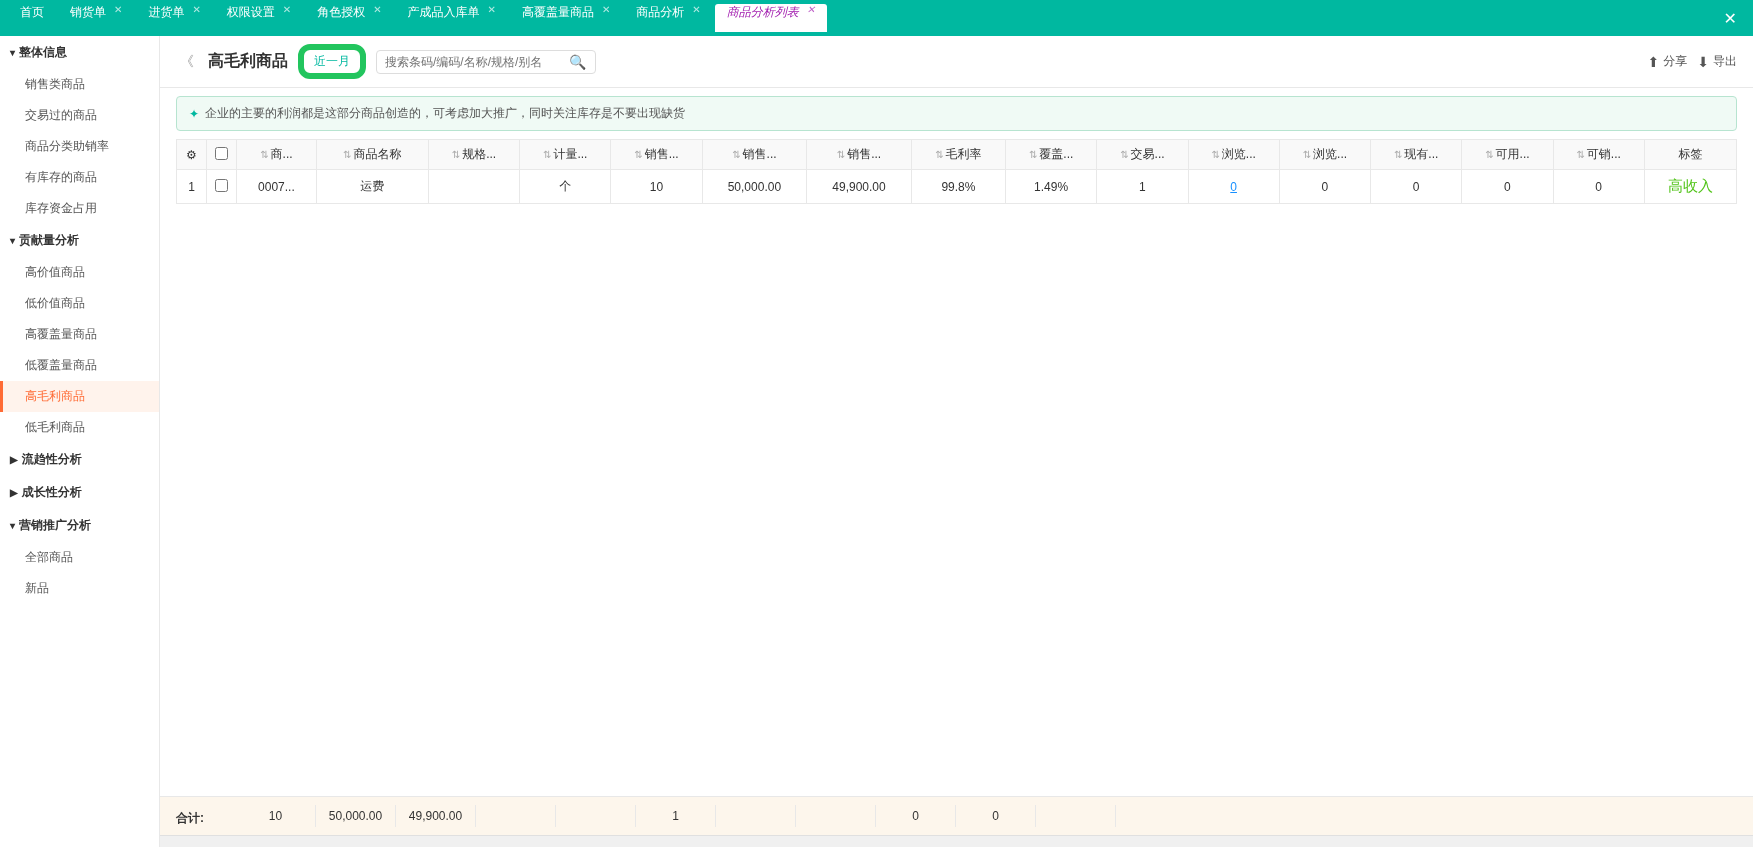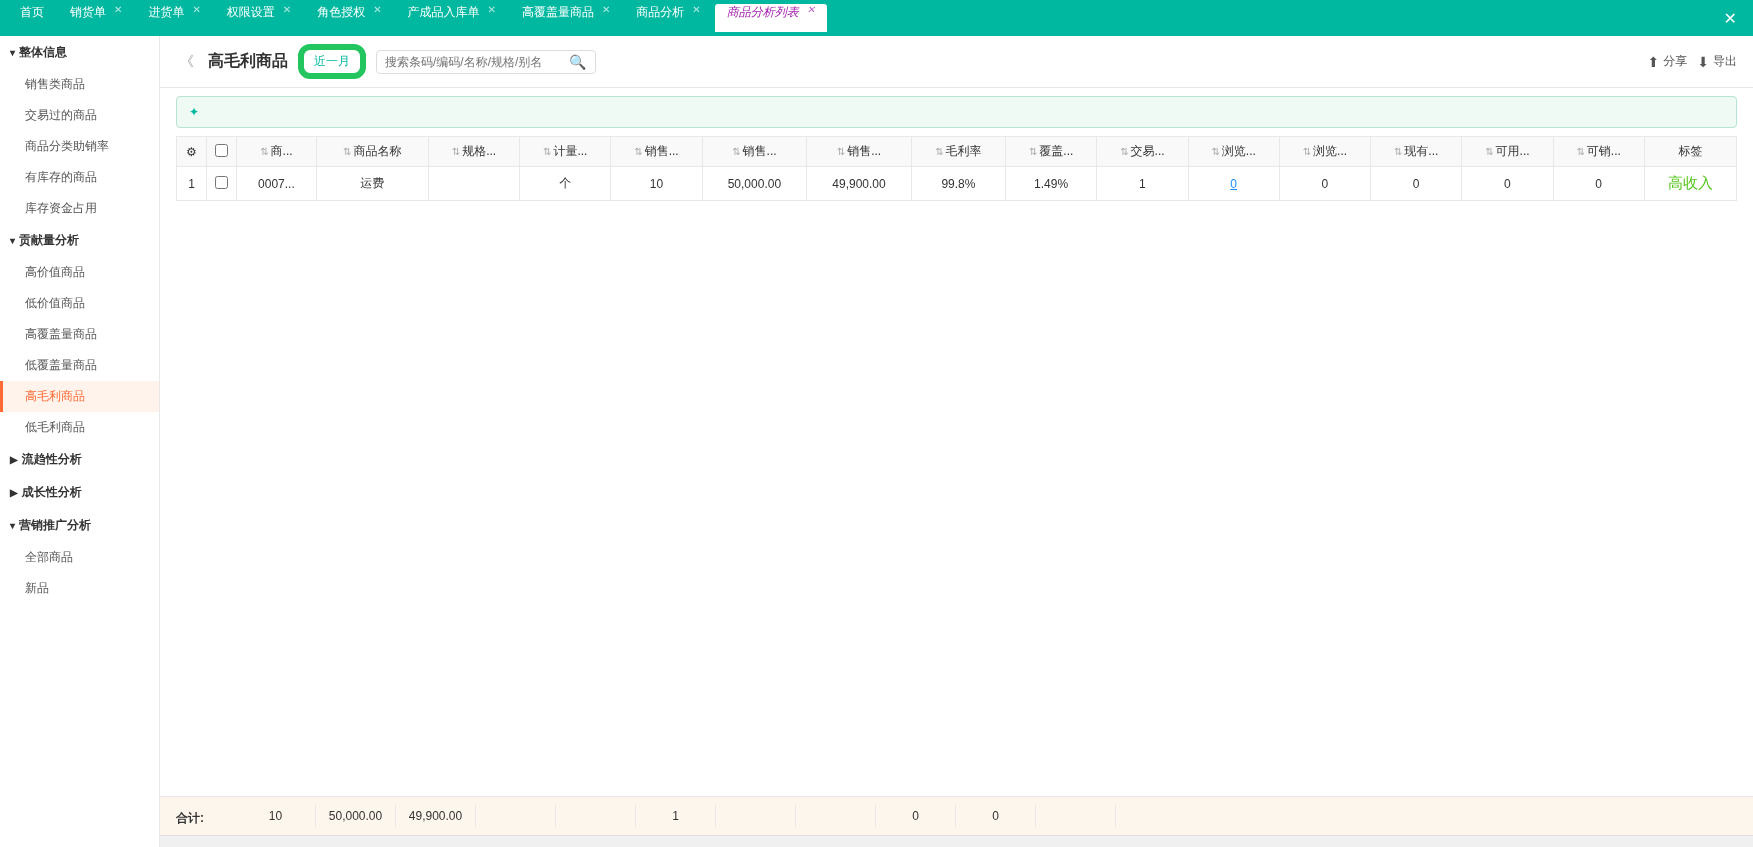--- a/index.html
+++ b/index.html
@@ -357,20 +357,21 @@
         </div>
         <div class="action-btn">
           <span style="font-size:14px;">⬇</span>
           <span>导出</span>
         </div>
       </div>
     </div>
 
     <div class="info-banner">
       <span style="color:#00b8a0;">✦</span>
+      <span>企业的主要的利润都是这部分商品创造的，可考虑加大推广，同时关注库存是不要出现缺货</span>
     </div>
 
     <div class="table-wrapper">
       <table>
         <thead>
           <tr>
             <th class="settings-col">⚙</th>
             <th class="checkbox-col"><input type="checkbox" style=""></th>
             <th><span class="col-sort">⇅</span><span>商...</span></th>
             <th><span class="col-sort">⇅</span><span>商品名称</span></th>

